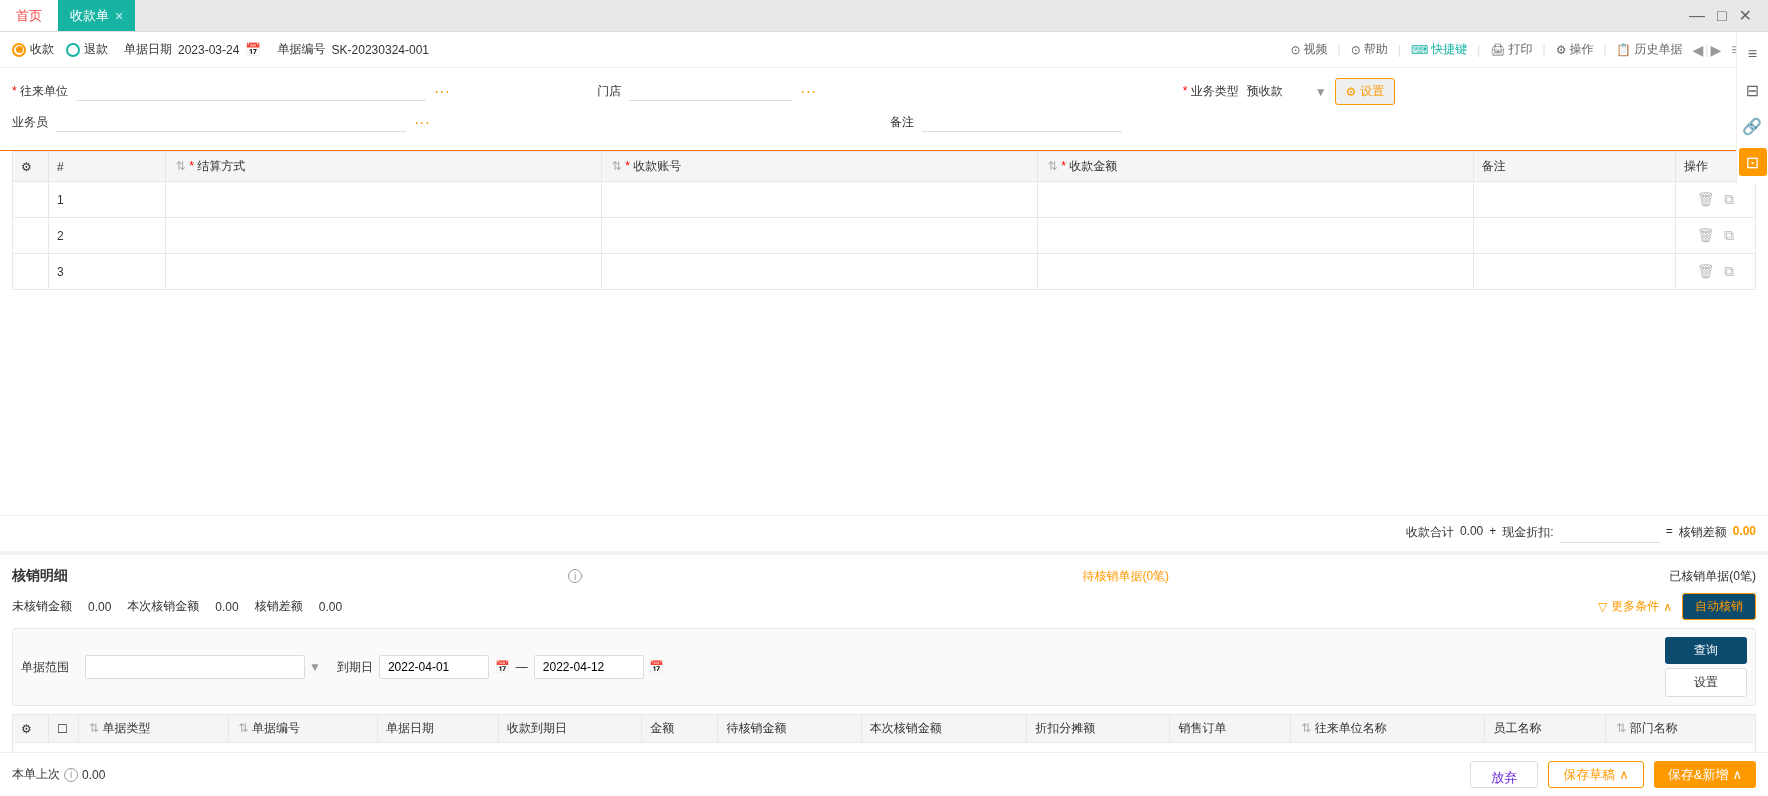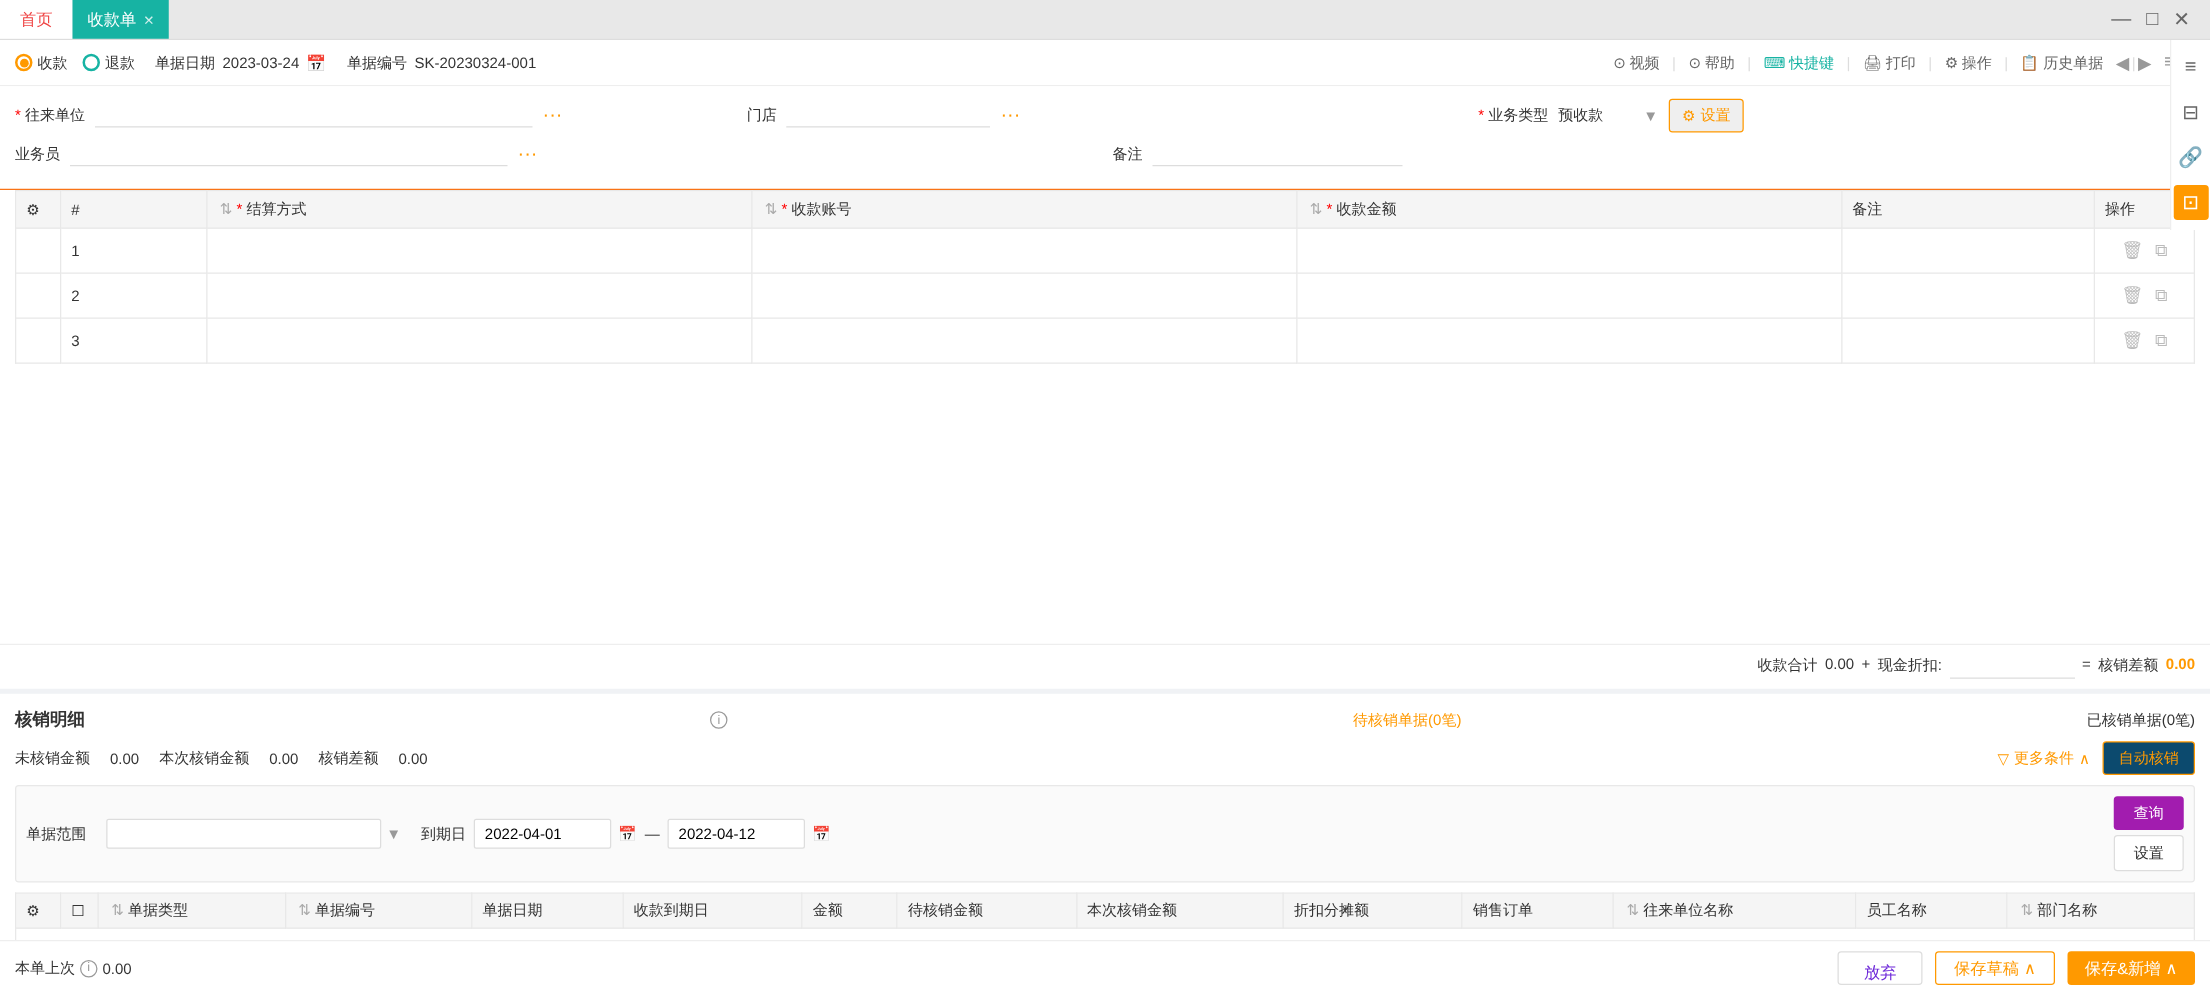--- a/index.html
+++ b/index.html
@@ -71,21 +71,21 @@
 
     
     .filter-row { display: flex; align-items: center; gap: 16px; padding: 8px; border: 1px solid #e8e8e8; border-radius: 3px; margin-bottom: 8px; background: #fafafa; }
     .filter-label { color: #333; font-size: 12px; white-space: nowrap; }
     .filter-select { display: flex; align-items: center; gap: 4px; min-width: 200px; }
     .filter-input { border: 1px solid #ddd; padding: 4px 8px; min-width: 200px; font-size: 12px; outline: none; border-radius: 2px; background: #fff; }
     .filter-arrow { color: #999; cursor: pointer; }
     .filter-date { display: flex; align-items: center; gap: 6px; }
     .date-input { border: 1px solid #ddd; padding: 4px 8px; width: 110px; font-size: 12px; outline: none; border-radius: 2px; }
     .cal-icon { color: #999; cursor: pointer; }
-    .query-btn { background: #a21caf; color: #fff; border: none; padding: 5px 16px; border-radius: 3px; cursor: pointer; font-size: 12px; }
+    .query-btn { background: #0c4a6e; color: #fff; border: none; padding: 5px 29px; border-radius: 3px; cursor: pointer; font-size: 12px; }
     .settings-btn2 { background: #fff; border: 1px solid #ddd; color: #333; padding: 5px 14px; border-radius: 3px; cursor: pointer; font-size: 12px; }
     .filter-btns { display: flex; flex-direction: column; gap: 4px; margin-left: auto; }
 
     
     .bottom-table { width: 100%; border-collapse: collapse; font-size: 12px; }
     .bottom-table th { background: #f5f5f5; border: 1px solid #e8e8e8; padding: 5px 8px; font-weight: normal; color: #333; white-space: nowrap; text-align: left; }
     .bottom-table td { border: 1px solid #e8e8e8; padding: 4px 8px; height: 28px; }
 
     
     .footer { display: flex; padding: 8px 12px; border-top: 1px solid #eee; background: #fff; gap: 12px; position: fixed; bottom: 0; left: 0; right: 0; height: 44px; }

